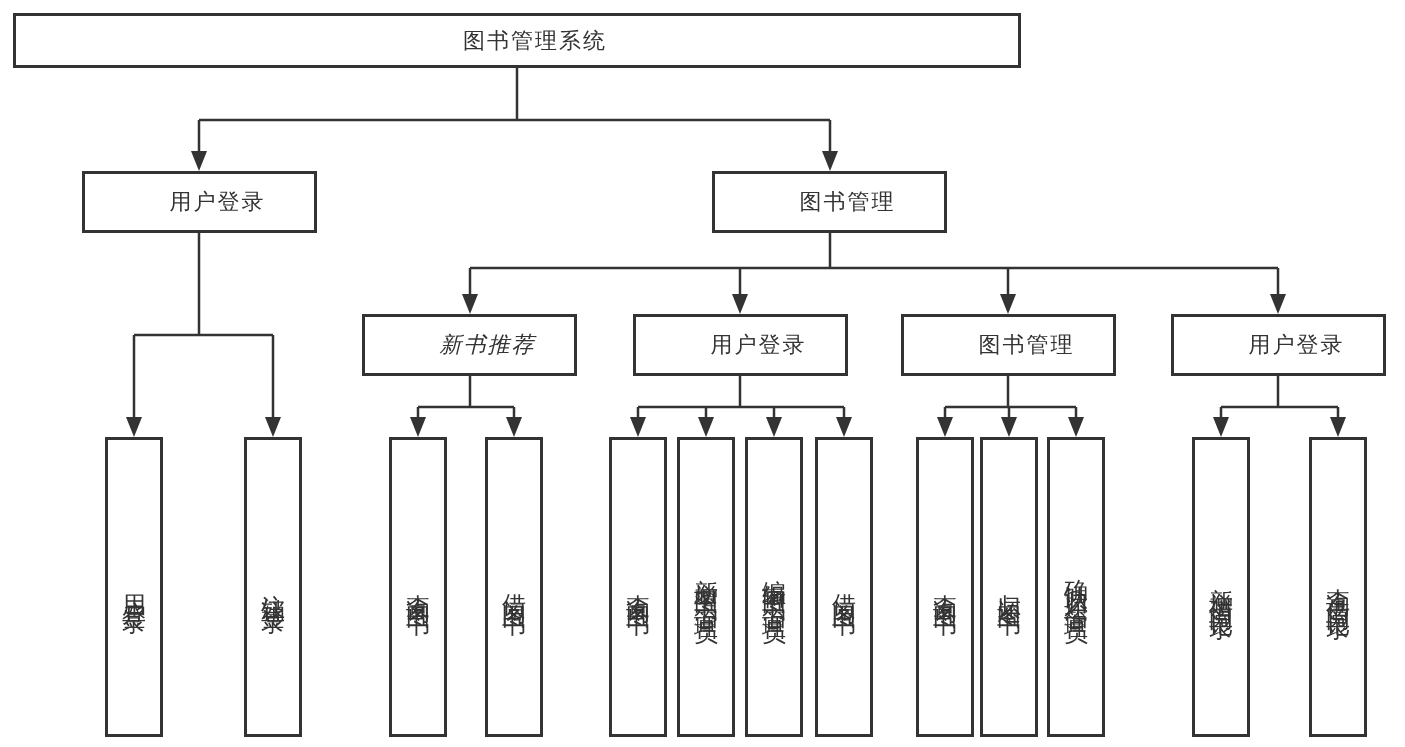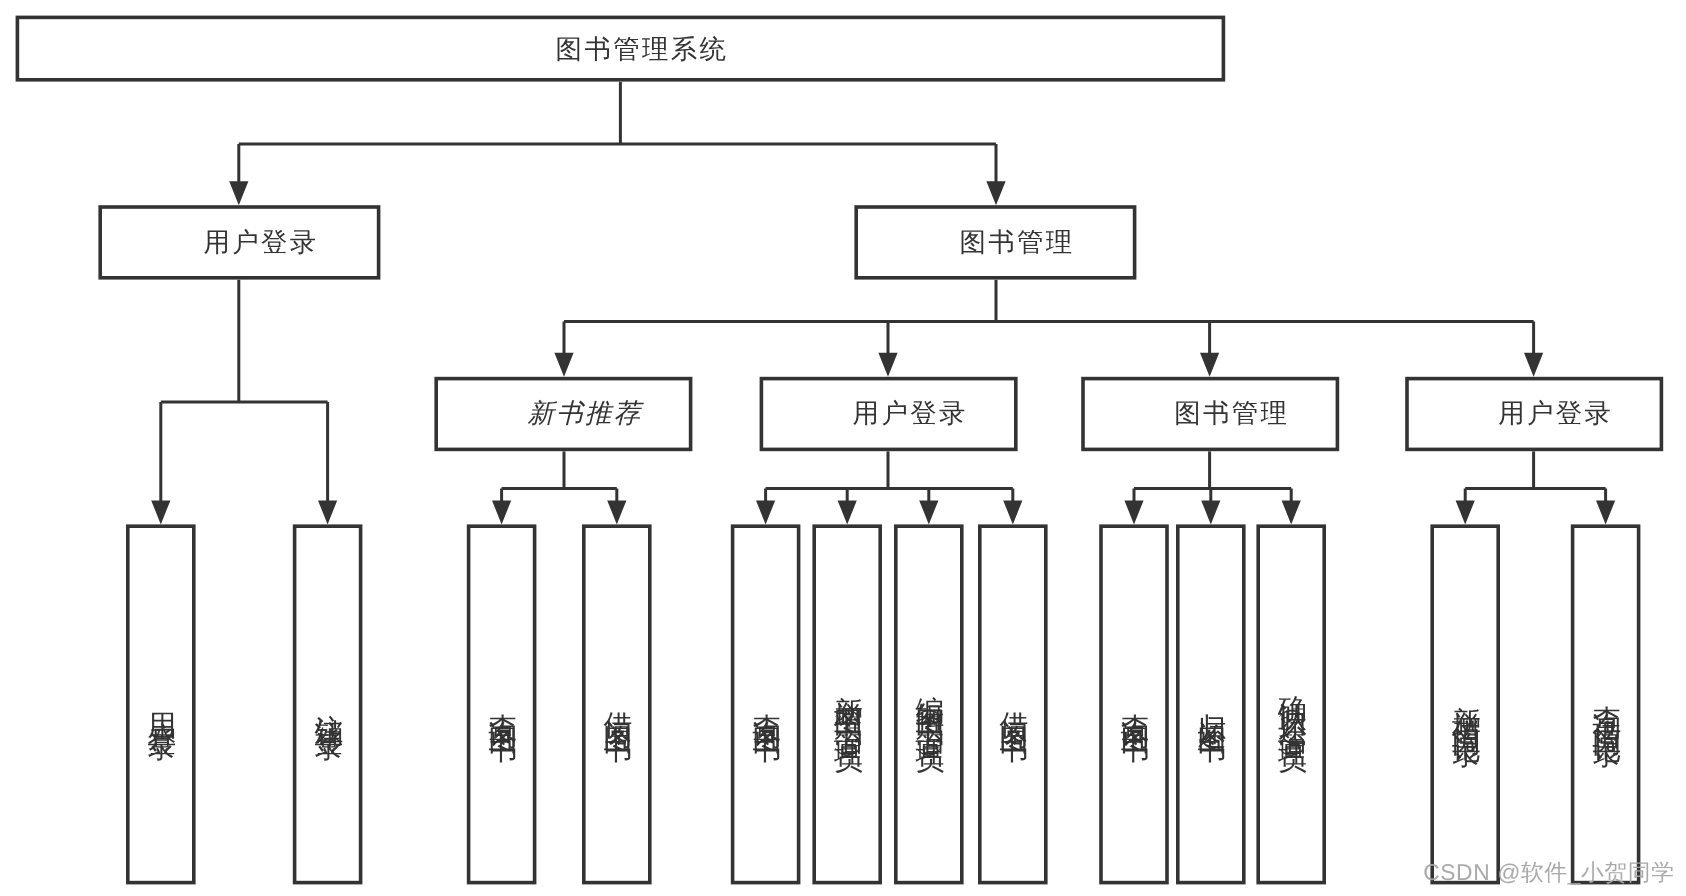--- a/index.html
+++ b/index.html
@@ -163,15 +163,14 @@
     <span class="vtext">确认归还（管理员）</span>
   </div>
 
   <div class="node v" id="nb-history-c1">
     <span class="vtext">新增借阅记录</span>
   </div>
   <div class="node v" id="nb-history-c2">
     <span class="vtext">查询借阅记录</span>
   </div>
 
-  <div class="watermark">CSDN @软件_小贺同学</div>
 
 </div>
 
 </body></html>

